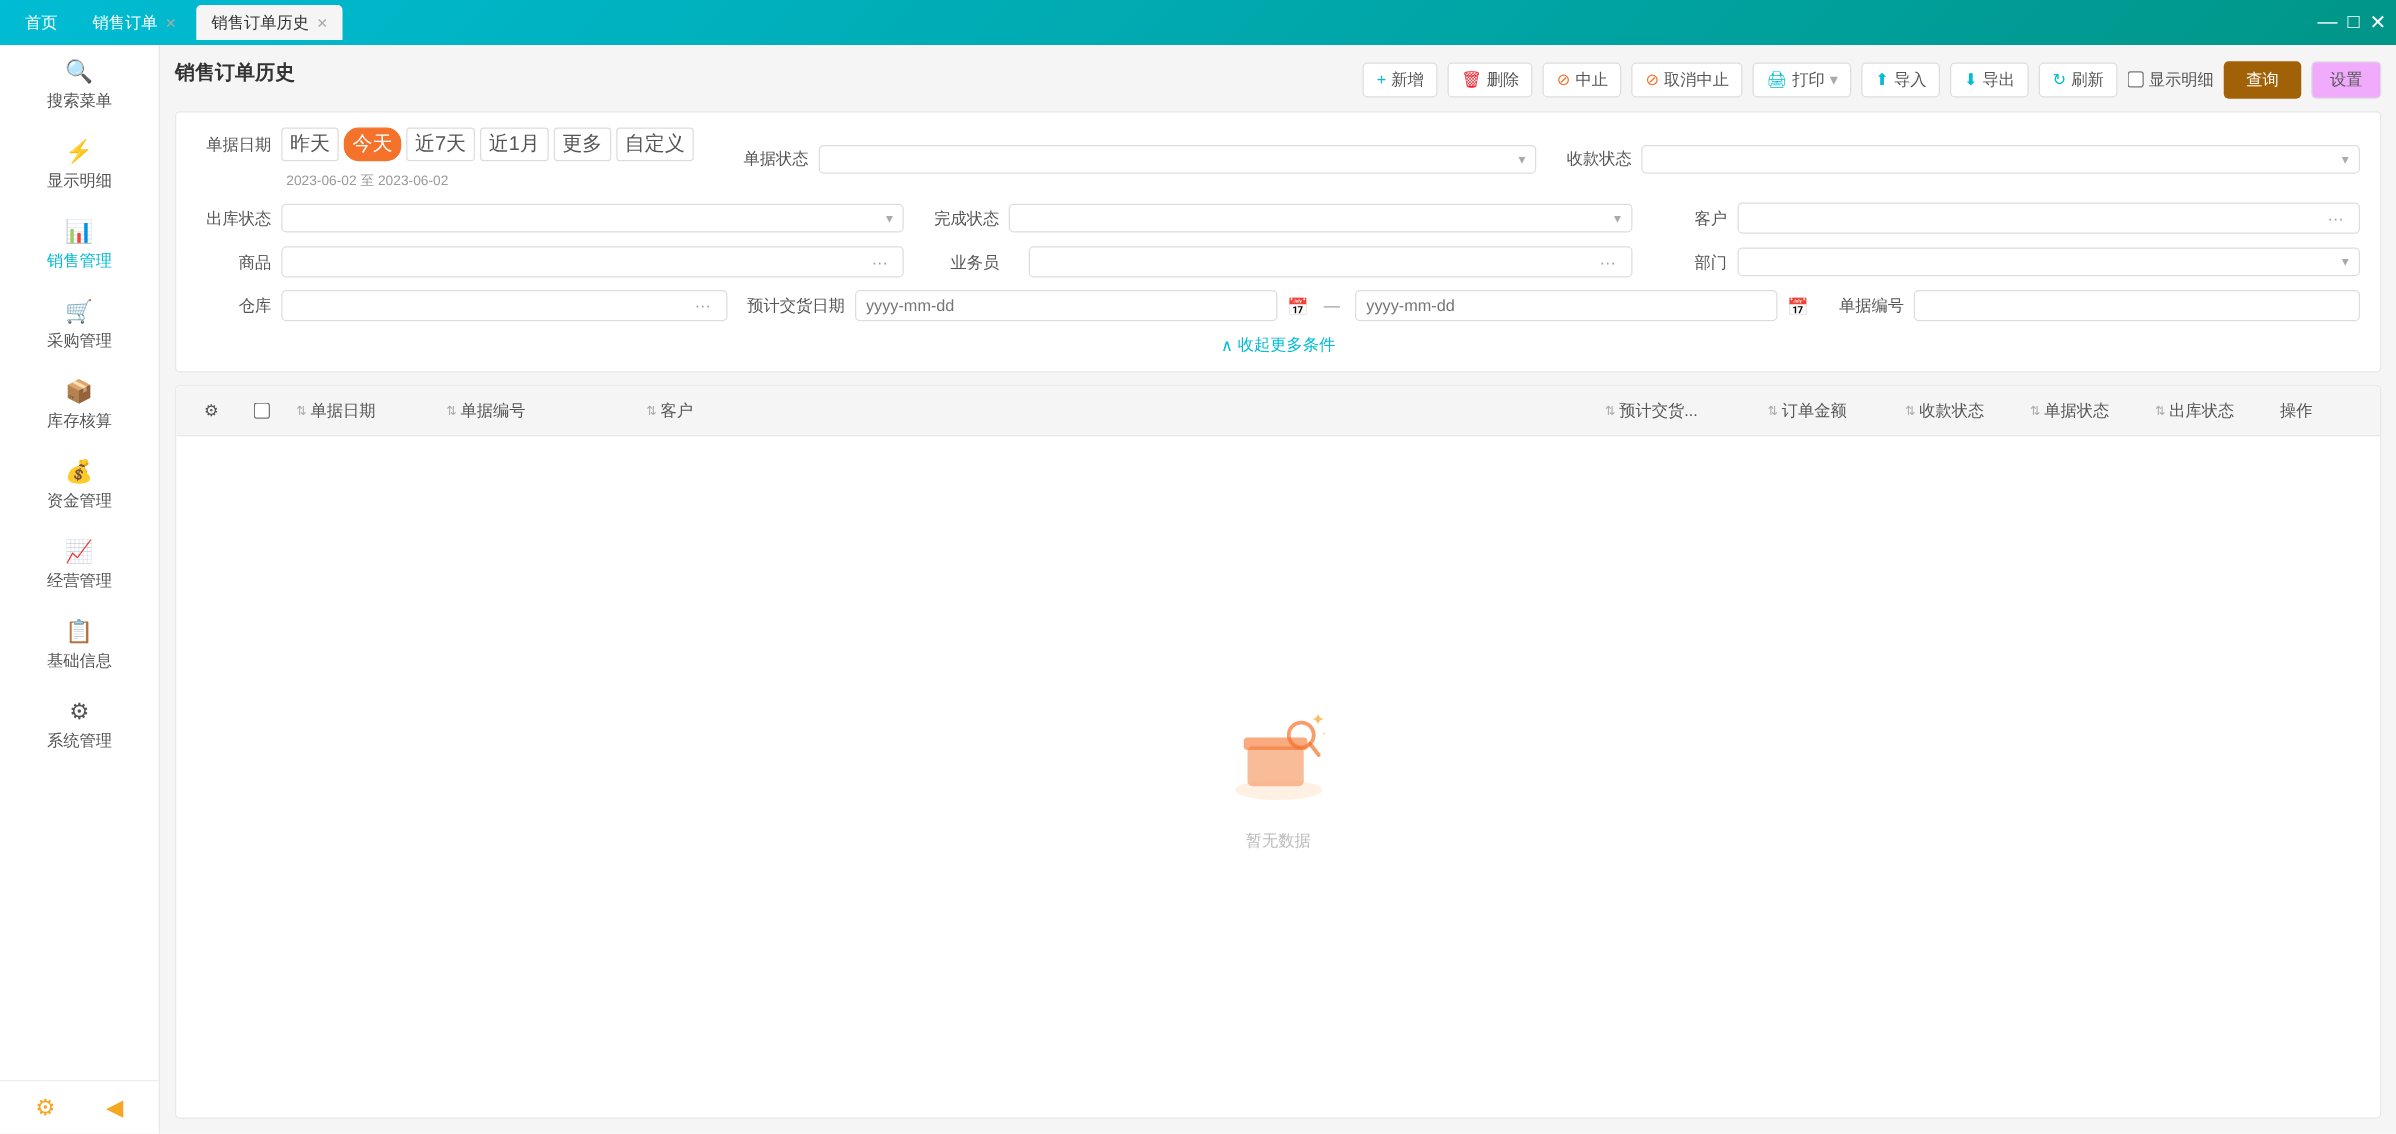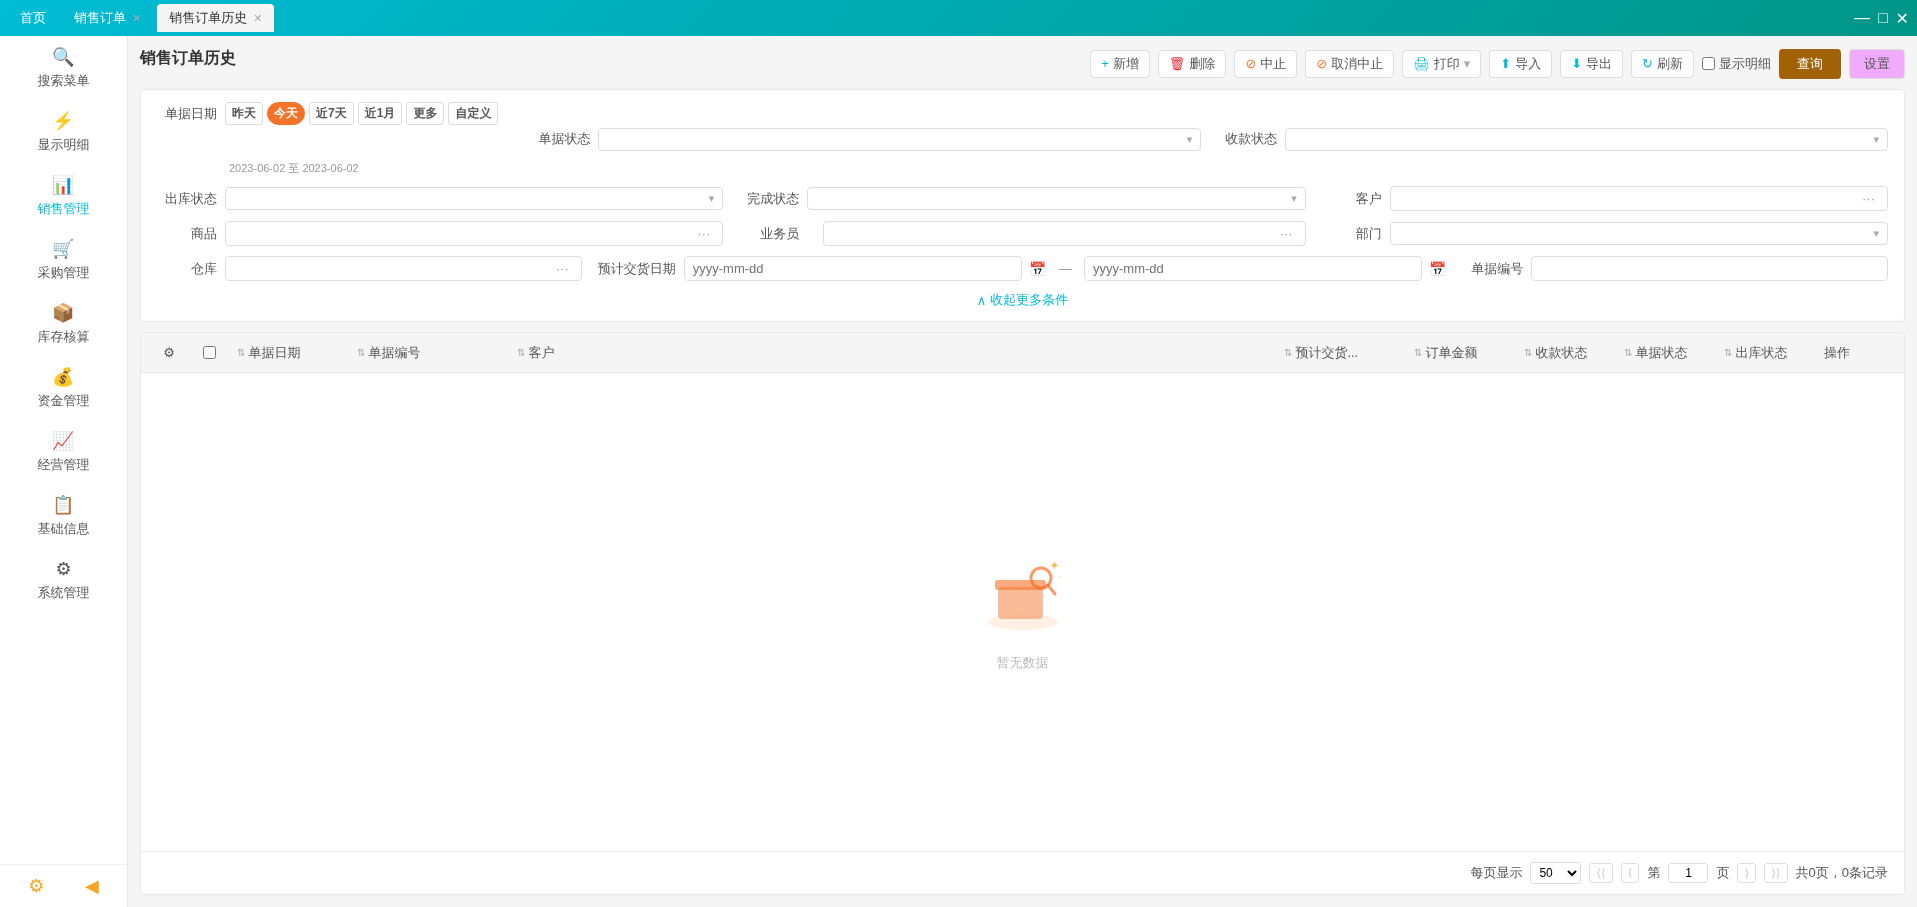--- a/index.html
+++ b/index.html
@@ -197,34 +197,32 @@
       display: flex;
       align-items: center;
       gap: 4px;
     }
     .date-btn {
       padding: 2px 6px;
       border: 1px solid #ddd;
       border-radius: 3px;
       cursor: pointer;
       background: white;
-      font-size: 12px;
-      color: #555;
-      font-weight: bold;
+      font-size: 16px;
+      color: #555;
     }
     .date-btn.active {
       background: #f5722a;
       color: white;
       border-color: #f5722a;
       border-radius: 12px;
     }
     .date-range-text {
       font-size: 11px;
       color: #999;
-      margin-top: 28px;
     }
     .filter-select {
       flex: 1;
       border: 1px solid #ddd;
       border-radius: 4px;
       padding: 4px 8px;
       background: white;
       color: #555;
       display: flex;
       align-items: center;
@@ -643,32 +641,16 @@
             <circle cx="68" cy="26" r="10" fill="none" stroke="#f5722a" stroke-width="3" opacity="0.7"></circle>
             <line x1="75" y1="33" x2="82" y2="42" stroke="#f5722a" stroke-width="3" stroke-linecap="round" opacity="0.7"></line>
 
             <text x="76" y="18" font-size="10" fill="#f5a623" opacity="0.7">✦</text>
             <text x="84" y="28" font-size="8" fill="#f5a623" opacity="0.5">·</text>
           </svg>
         </div>
         <span>暂无数据</span>
       </div>
 
-      <div class="pagination">
-        <span>每页显示</span>
-        <select class="page-size-select">
-          <option>20</option>
-          <option selected="">50</option>
-          <option>100</option>
-        </select>
-        <button class="page-btn disabled">⟨⟨</button>
-        <button class="page-btn disabled">⟨</button>
-        <span>第</span>
-        <input type="text" class="page-input" value="1" style="">
-        <span>页</span>
-        <button class="page-btn disabled">⟩</button>
-        <button class="page-btn disabled">⟩⟩</button>
-        <span>共0页，0条记录</span>
-      </div>
     </div>
 
   </div>
 </div>
 
 </body></html>

